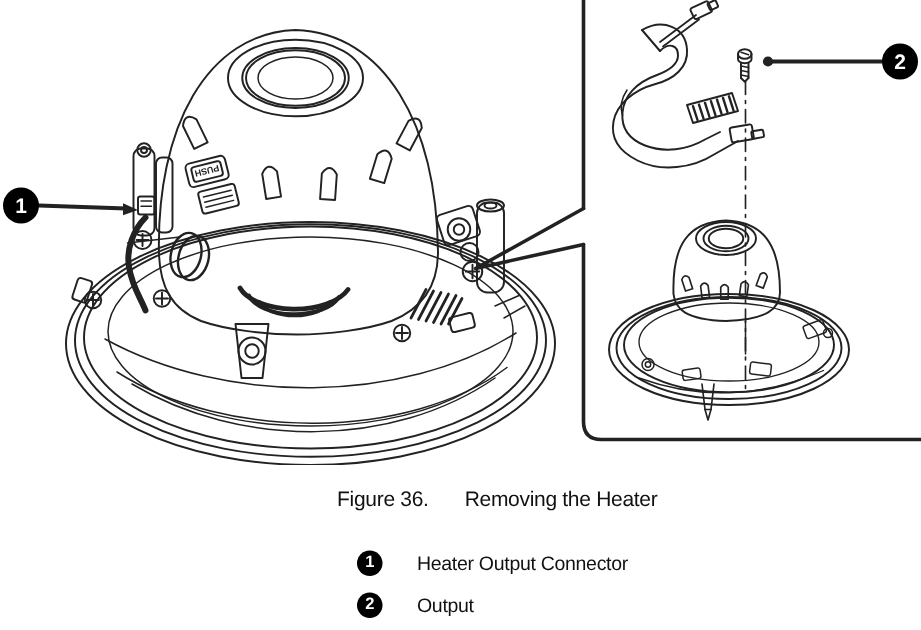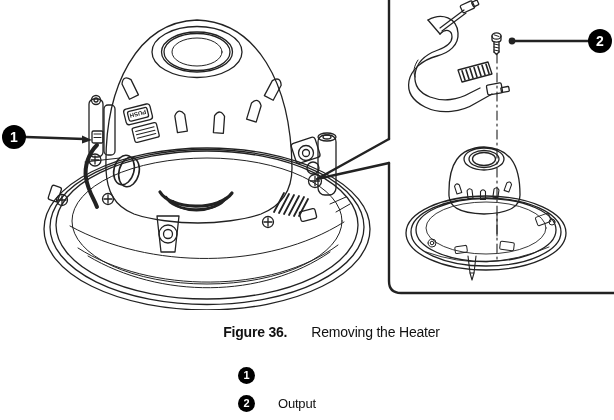--- a/index.html
+++ b/index.html
@@ -12,21 +12,21 @@
   .art{position:absolute;left:0;top:0;width:614px;height:310px;}
   .badge{
     position:absolute;width:24px;height:24px;border-radius:50%;
     background:#000;color:#fff;display:flex;align-items:center;justify-content:center;
     font-size:14px;font-weight:bold;line-height:1;
   }
   .caption{
     position:absolute;top:324px;left:49px;right:0;text-align:center;
     font-size:14px;letter-spacing:-0.2px;white-space:nowrap;
   }
-  .caption .cap-label{font-weight:bold;}
+  .caption .cap-label{font-weight:normal;}
   .caption .cap-title{margin-left:24px;}
   .legend{
     position:absolute;left:238px;top:367px;display:flex;flex-direction:column;gap:11px;
   }
   .legend-row{display:flex;align-items:center;gap:23px;}
   .legend-badge{
     width:17px;height:17px;border-radius:50%;background:#000;color:#fff;
     display:flex;align-items:center;justify-content:center;
     font-size:11px;font-weight:bold;line-height:1;flex:0 0 17px;
   }
@@ -229,18 +229,19 @@
 <div class="badge" style="left:2px;top:125px;">1</div>
 <div class="badge" style="left:588px;top:29px;">2</div>
 
 <div class="caption">
   <span class="cap-label">Figure 36.</span><span class="cap-title">Removing the Heater</span>
 </div>
 
 <div class="legend">
   <div class="legend-row">
     <span class="legend-badge">1</span>
+    <span class="legend-label">Heater Output Connector</span>
   </div>
   <div class="legend-row">
     <span class="legend-badge">2</span>
     <span class="legend-label">Output</span>
   </div>
 </div>
 
 </body></html>

